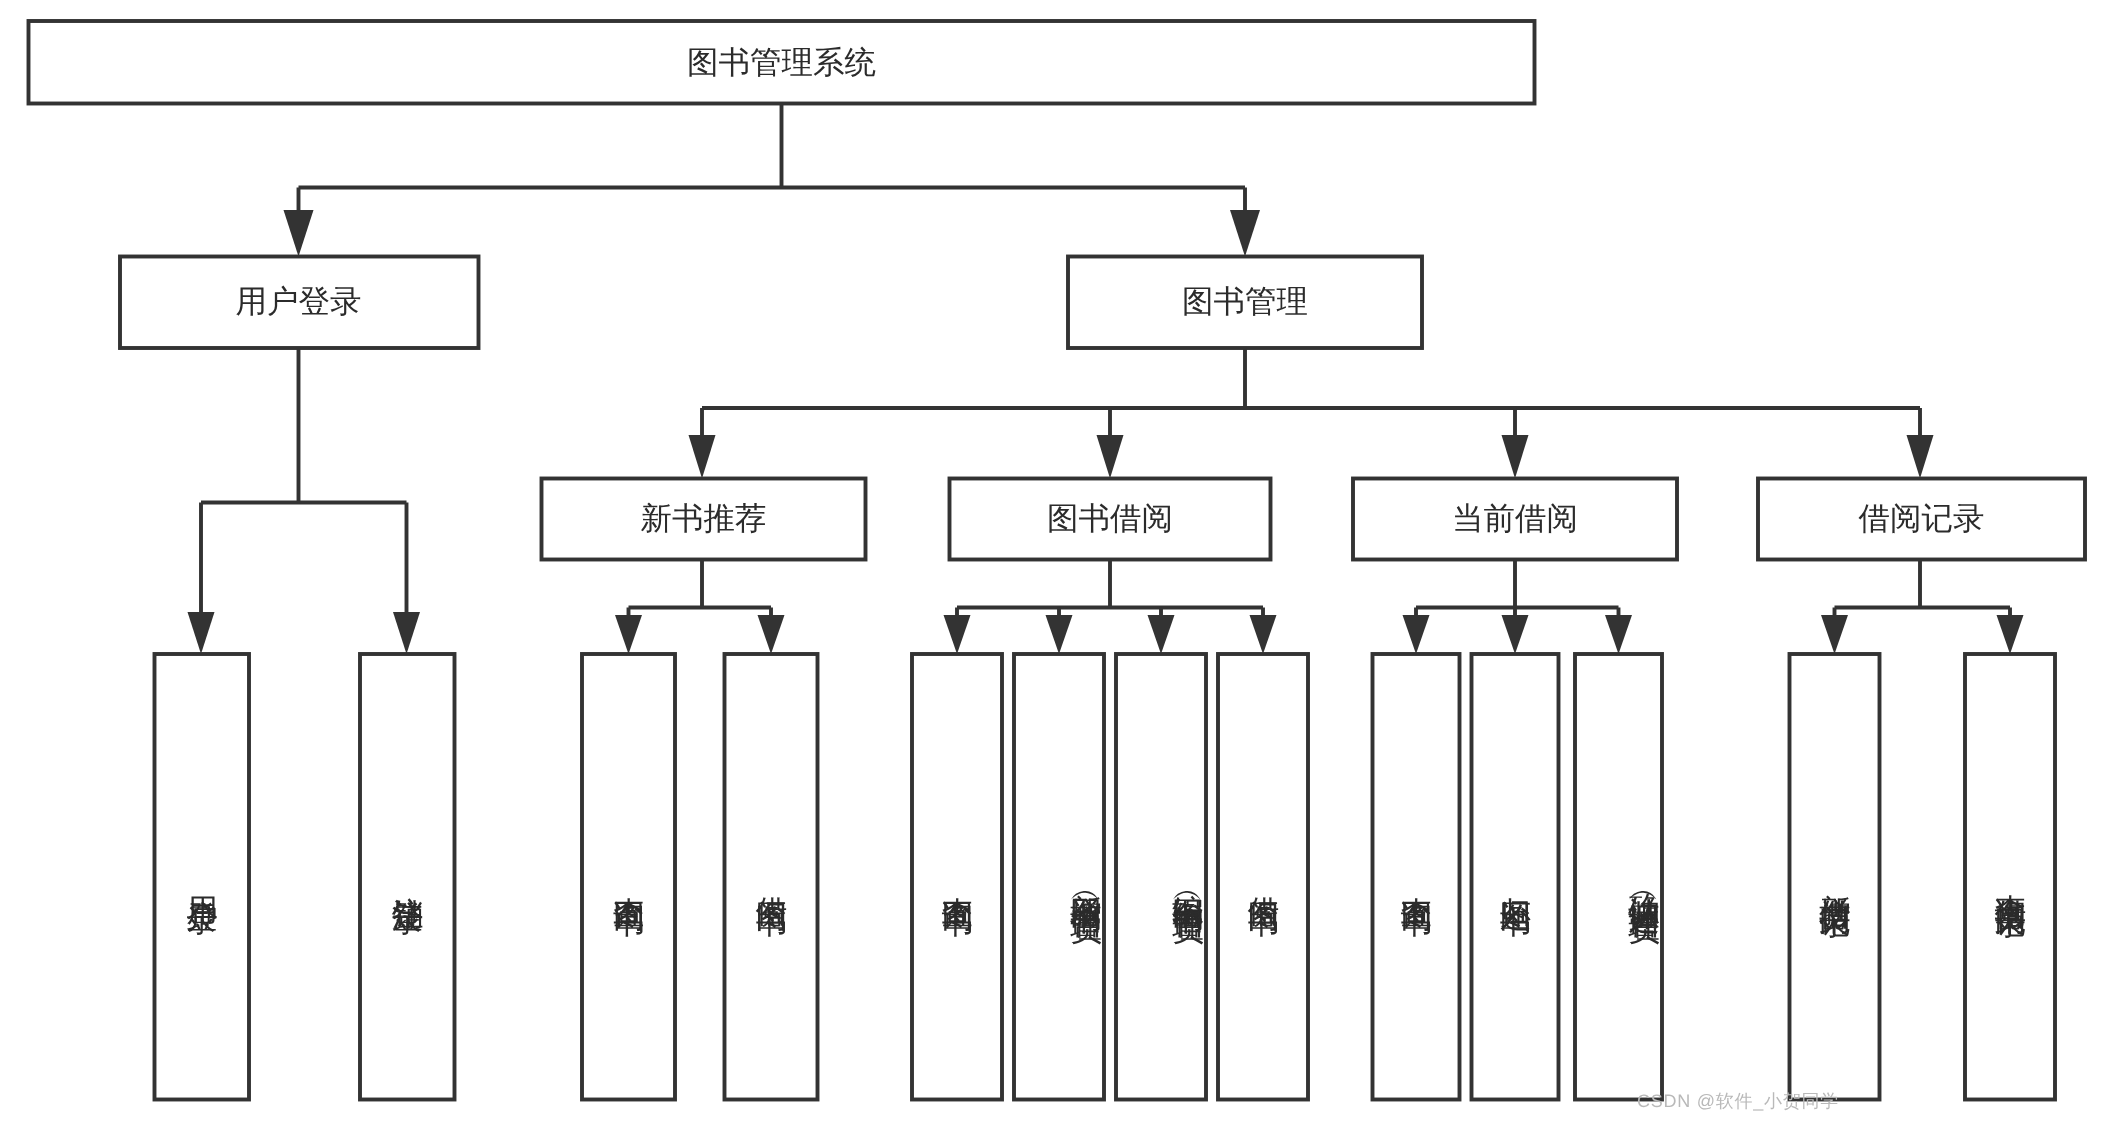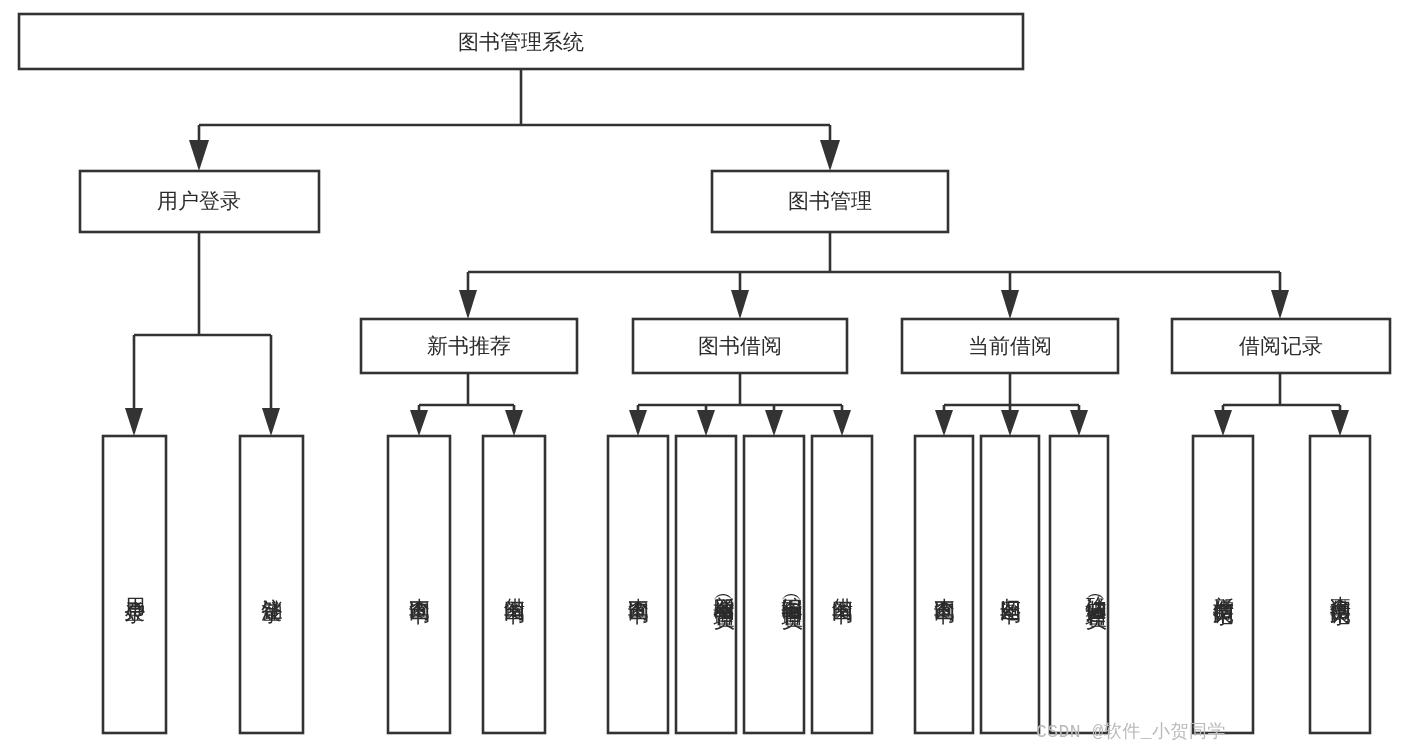--- a/index.html
+++ b/index.html
@@ -63,22 +63,22 @@
     white-space: nowrap;
     pointer-events: none;
   }
   .node-label-v.centered {
     align-items: center;
   }
   .watermark {
     position: absolute;
     right: 8px;
     bottom: 4px;
-    font-family: Liberation Mono, monospace;
-    font-size: 18px;
+    font-family: Liberation Sans, sans-serif;
+    font-size: 12px;
     color: #b9b9b9;
     letter-spacing: 0.5px;
     user-select: none;
   }
 </style>
 </head>
 <body>
 
 <div id="diagram-root">
 

